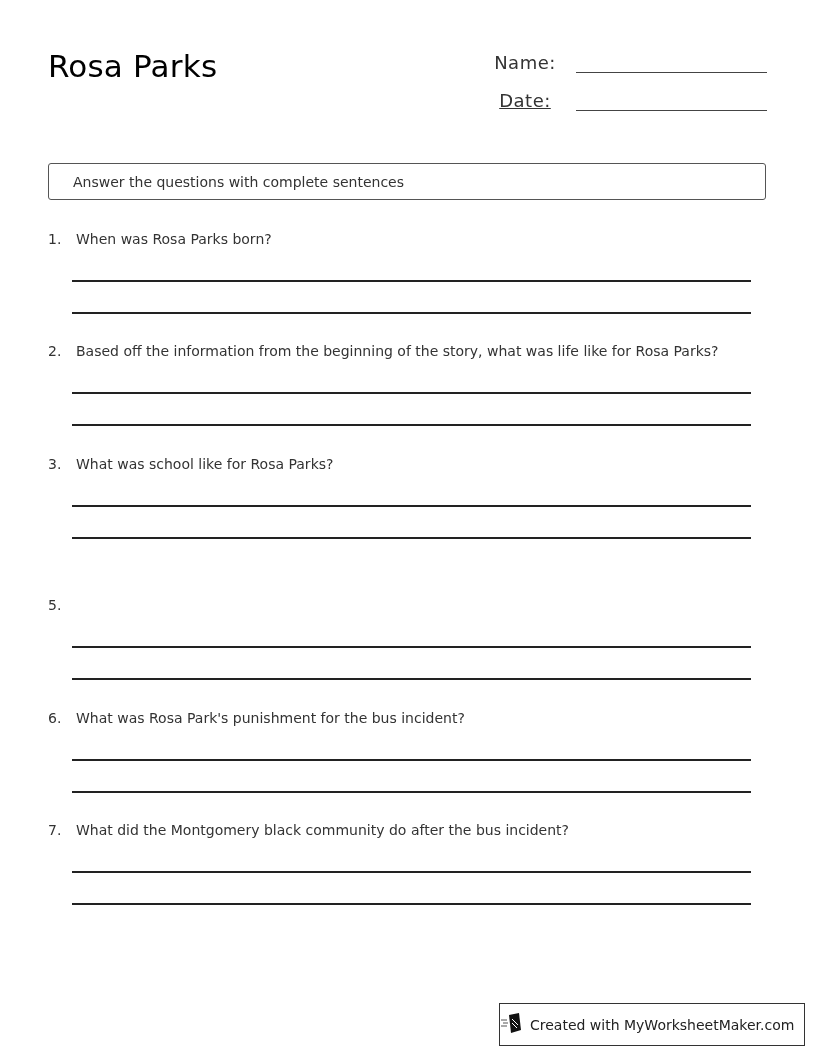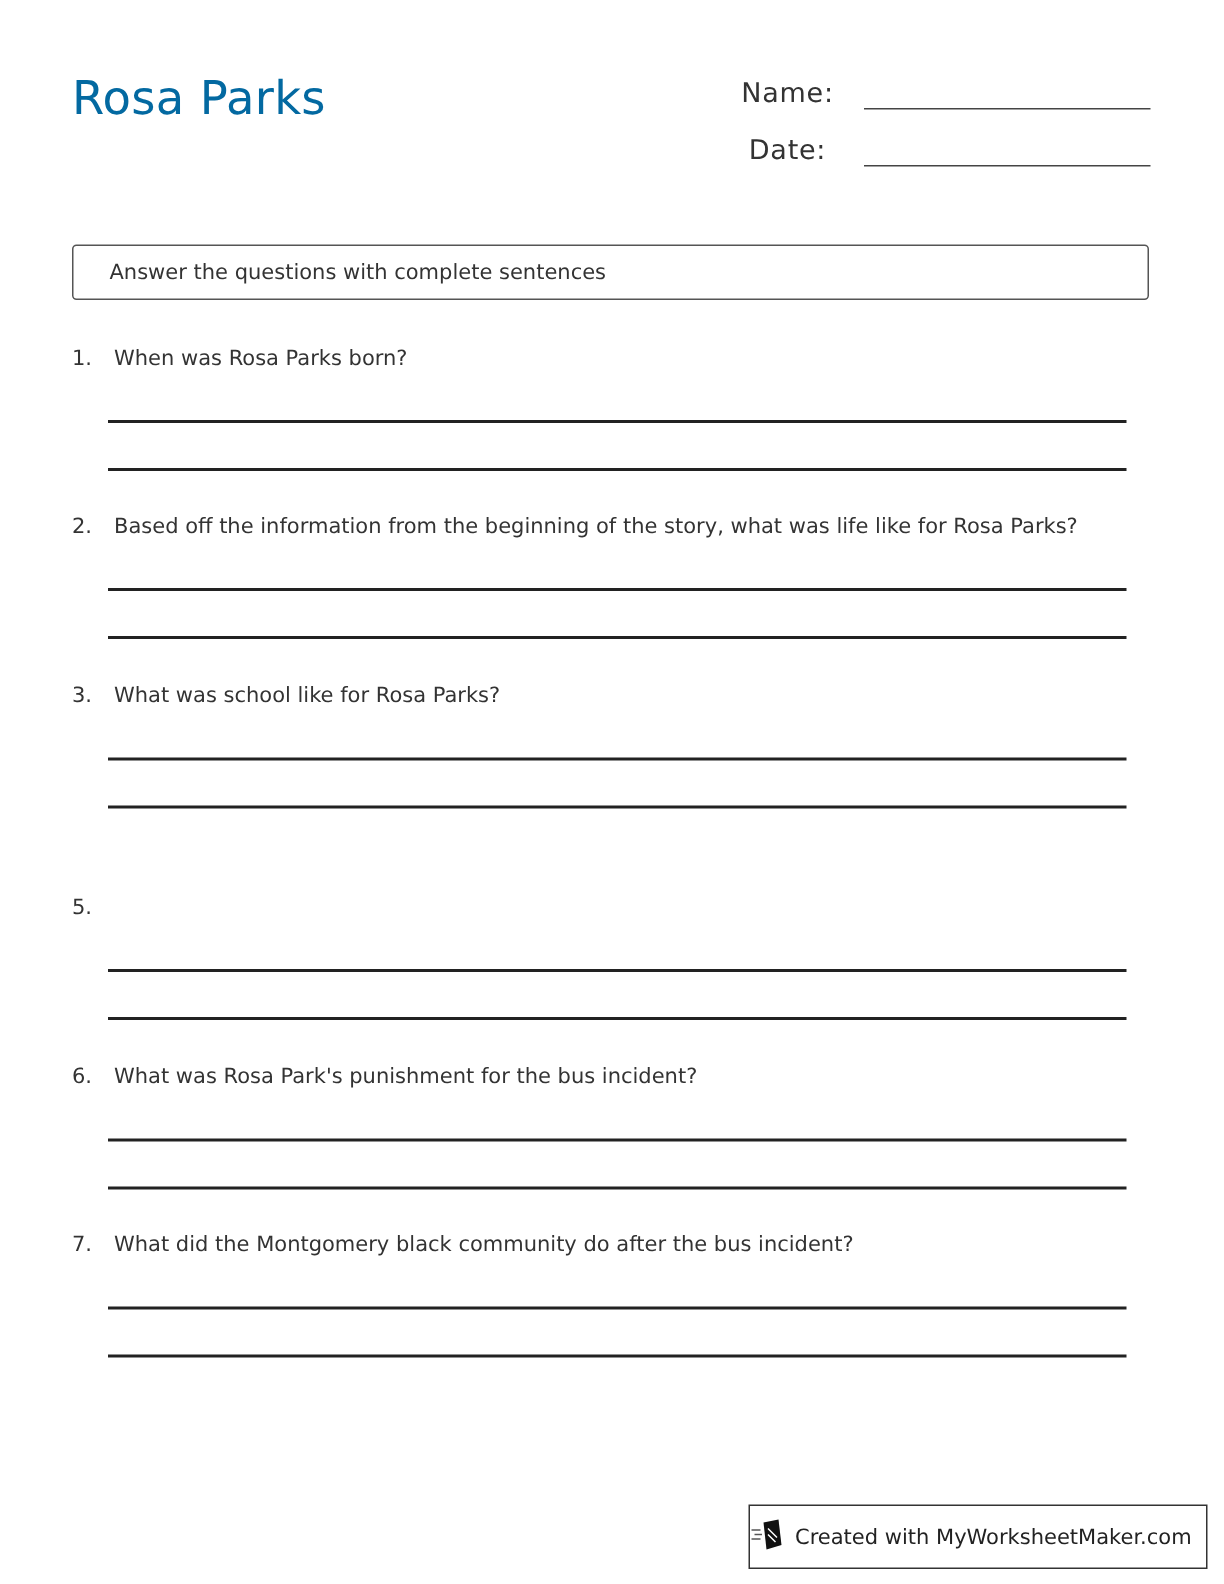--- a/index.html
+++ b/index.html
@@ -2,21 +2,21 @@
 <html><head>
   <meta charset="utf-8">
   <style>
     html, body { margin: 0; padding: 0; background: #ffffff; }
     body {
       width: 816px; height: 1056px; position: relative; overflow: hidden;
       font-family: "DejaVu Sans", sans-serif; color: #333333;
     }
     .title {
       position: absolute; left: 48px; top: 48px;
-      font-size: 31px; font-weight: normal; color: #0369a1; letter-spacing: 0.2px;
+      font-size: 31px; font-weight: normal; color: #000000; letter-spacing: 0.2px;
       margin: 0;
     }
     .meta-row { position: absolute; display: flex; align-items: flex-end; }
     .meta-label { font-size: 18px; color: #333; text-align: center; width: 90px; margin-right: 6px; letter-spacing: 0.5px; }
     .meta-line { width: 191px; border-bottom: 1.5px solid #444; height: 20px; }
     .instructions {
       position: absolute; left: 48px; top: 163px; width: 718px; height: 37px;
       box-sizing: border-box; border: 1.3px solid #555; border-radius: 3px;
       font-size: 14px; padding-left: 24px; line-height: 36px; color: #333;
     }
@@ -37,21 +37,21 @@
   </style>
 </head>
 <body>
 
 <h1 class="title">Rosa Parks</h1>
 
 <div class="meta-row" style="left:480px; top:52px;">
   <span class="meta-label">Name:</span>
   <span class="meta-line"></span>
 </div>
-<div class="meta-row" style="left:480px; top:90px;">
+<div class="meta-row" style="left:480px; top:90px;text-decoration:underline;">
   <span class="meta-label">Date:</span>
   <span class="meta-line"></span>
 </div>
 
 <div class="instructions">Answer the questions with complete sentences</div>
 
 <div class="question" style="top:231px;">
   <div class="q-text">
       <span class="q-num">1.</span>
       <span>When was Rosa Parks born?</span>

